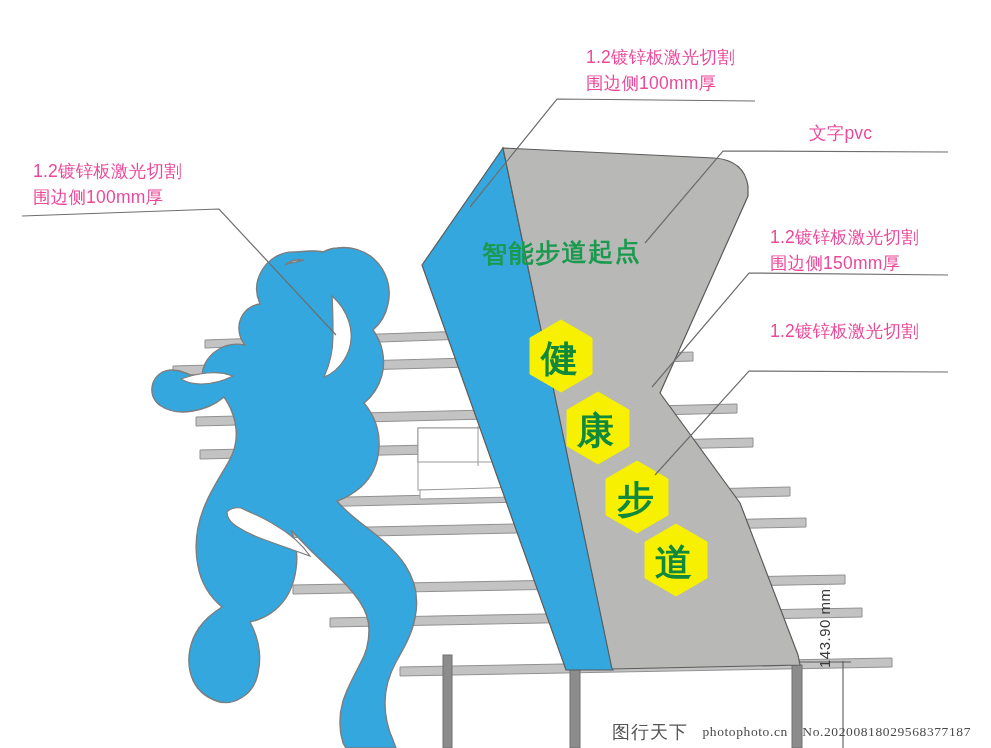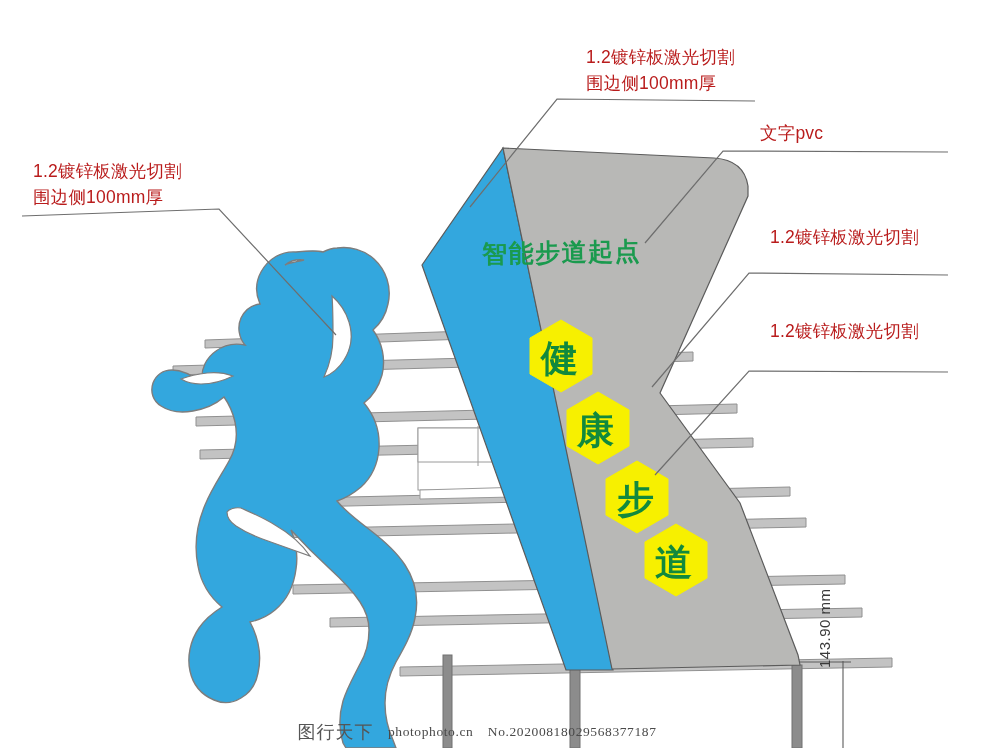--- a/index.html
+++ b/index.html
@@ -22,41 +22,41 @@
     position: absolute;
     left: 0;
     top: 0;
     width: 991px;
     height: 748px;
   }
 
   
   .callout {
     position: absolute;
-    color: #b91c1c;
+    color: #ec4899;
     font-size: 17.5px;
     line-height: 1.5;
     white-space: nowrap;
     letter-spacing: 0.2px;
   }
   .callout .ln { display: block; }
 
   #callout-top      { left: 586px; top: 44px;  }
   #callout-left     { left: 33px;  top: 158px; }
-  #callout-pvc      { left: 760px; top: 120px; }
+  #callout-pvc      { left: 809px; top: 120px; }
   #callout-right150 { left: 770px; top: 224px; }
   #callout-right20  { left: 770px; top: 318px; }
 
   
   #watermark {
     position: absolute;
-    left: 0;
+    left: 17px;
     bottom: 4px;
     width: 954px;
-    text-align: center;
+    text-align: right;
     white-space: nowrap;
     pointer-events: none;
   }
   #watermark .brand {
     font-size: 18px;
     color: #555555;
     letter-spacing: 1px;
     vertical-align: middle;
   }
   #watermark .site,
@@ -281,20 +281,21 @@
     <span class="ln">1.2镀锌板激光切割</span>
     <span class="ln">围边侧100mm厚</span>
   </div>
 
   <div class="callout" id="callout-pvc">
     <span class="ln">文字pvc</span>
   </div>
 
   <div class="callout" id="callout-right150">
     <span class="ln">1.2镀锌板激光切割</span>
+    <span class="ln">围边侧150mm厚</span>
   </div>
 
   <div class="callout" id="callout-right20">
     <span class="ln">1.2镀锌板激光切割</span>
   </div>
 
   <div id="dim-label">143.90 mm</div>
 
   <div id="watermark">
     <span class="brand">图行天下</span>

